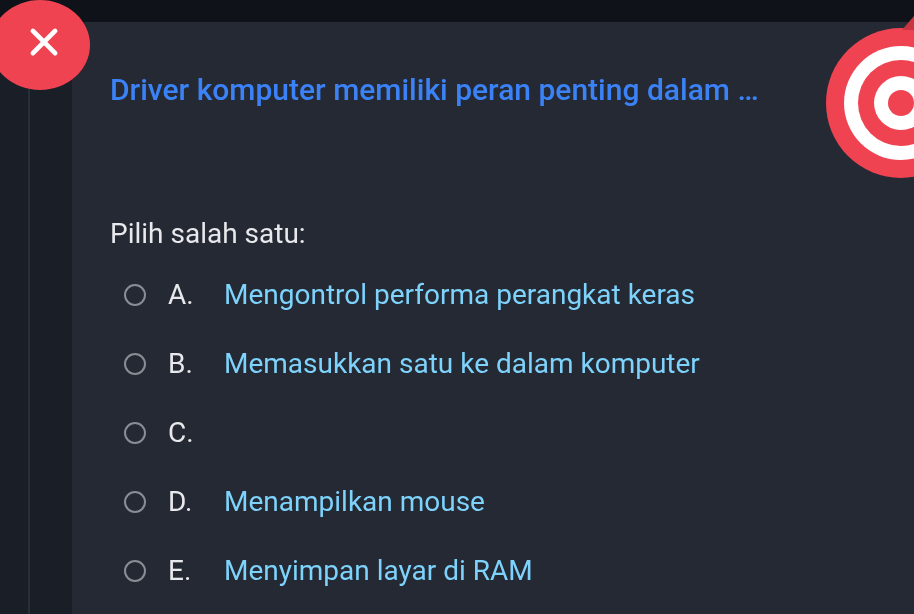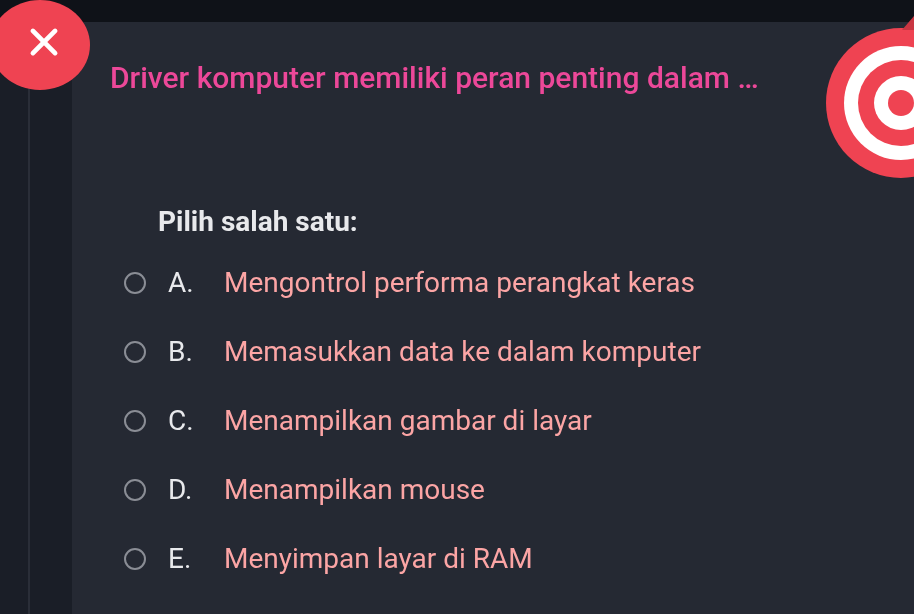--- a/index.html
+++ b/index.html
@@ -52,32 +52,32 @@
       position: absolute;
       top: 22px;
       left: 72px;
       right: 0;
       bottom: 0;
       background: #252933;
       border-radius: 12px 0 0 0;
       padding: 36px 38px;
     }
     .question-text {
-      color: #ec4899;
+      color: #3b82f6;
       font-size: 30px;
       font-weight: 500;
       line-height: 1.3;
       margin-bottom: 108px;
+      margin-top: 12px;
     }
     .instruction-text {
       color: #e8e9ec;
       font-size: 28px;
-      font-weight: 700;
+      font-weight: 400;
       margin-bottom: 28px;
-      margin-left: 48px;
     }
     .options-list {
       display: flex;
       flex-direction: column;
       gap: 36px;
       padding-left: 14px;
     }
     .option-row {
       display: flex;
       align-items: center;
@@ -92,21 +92,21 @@
       flex-shrink: 0;
     }
     .option-letter {
       color: #e8e9ec;
       font-size: 28px;
       font-weight: 400;
       width: 34px;
       flex-shrink: 0;
     }
     .option-text {
-      color: #fca5a5;
+      color: #7dd3fc;
       font-size: 28px;
       font-weight: 400;
     }
     .target-decoration {
       position: absolute;
       top: 28px;
       right: -62px;
       width: 150px;
       height: 150px;
       z-index: 5;
@@ -194,26 +194,25 @@
   <div class="instruction-text">Pilih salah satu:</div>
   <div class="options-list">
     <div class="option-row">
       <div class="radio-circle"></div>
       <div class="option-letter">A.</div>
       <div class="option-text">Mengontrol performa perangkat keras</div>
     </div>
     <div class="option-row">
       <div class="radio-circle"></div>
       <div class="option-letter">B.</div>
-      <div class="option-text">Memasukkan data ke dalam komputer</div>
+      <div class="option-text">Memasukkan satu ke dalam komputer</div>
     </div>
     <div class="option-row">
       <div class="radio-circle"></div>
       <div class="option-letter">C.</div>
-      <div class="option-text">Menampilkan gambar di layar</div>
     </div>
     <div class="option-row">
       <div class="radio-circle"></div>
       <div class="option-letter">D.</div>
       <div class="option-text">Menampilkan mouse</div>
     </div>
     <div class="option-row">
       <div class="radio-circle"></div>
       <div class="option-letter">E.</div>
       <div class="option-text">Menyimpan layar di RAM</div>

